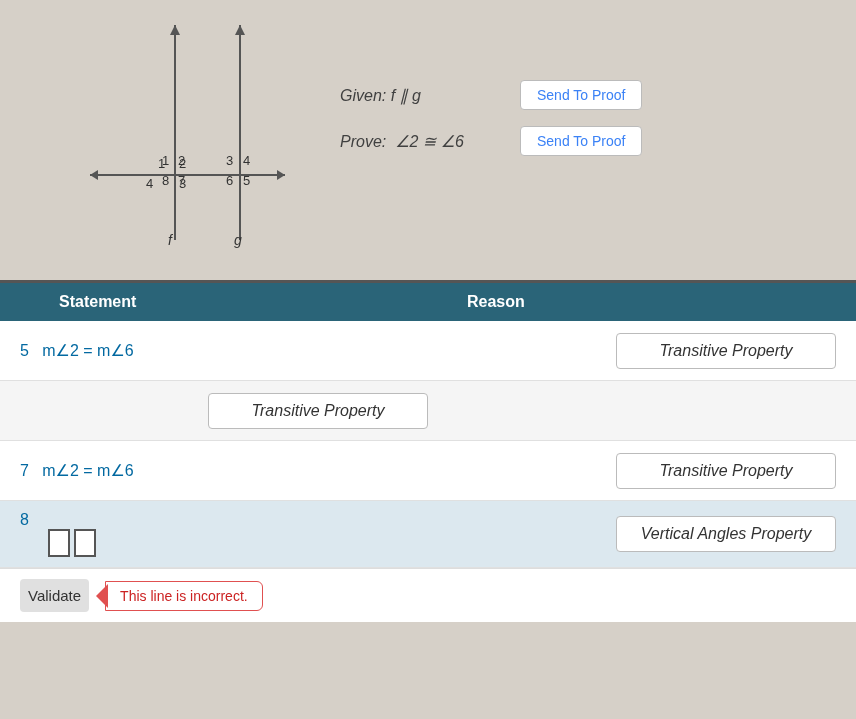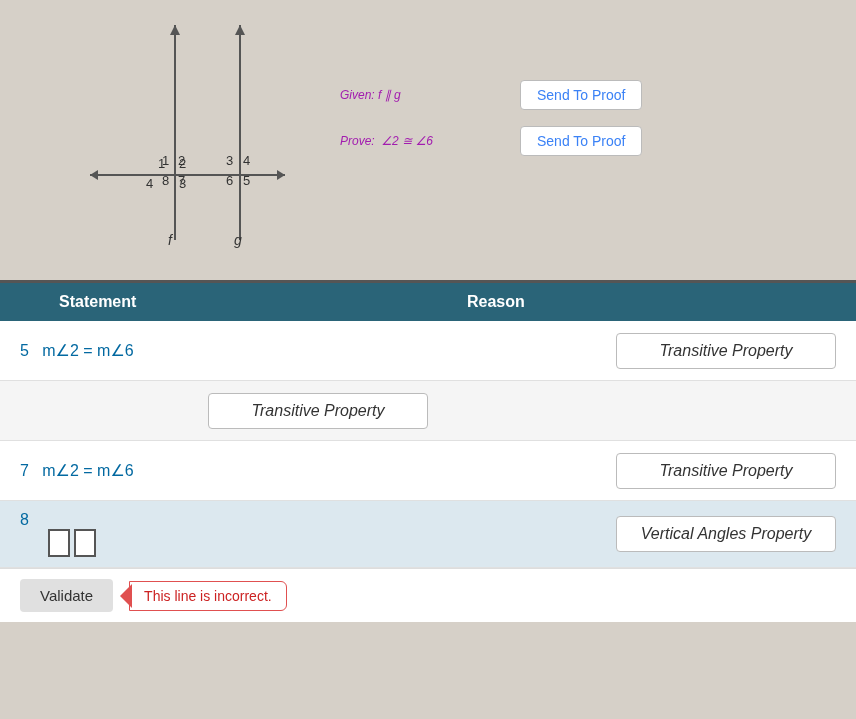--- a/index.html
+++ b/index.html
@@ -38,22 +38,22 @@
     }
 
     .given-prove-row {
       display: flex;
       align-items: center;
       margin-bottom: 16px;
       gap: 20px;
     }
 
     .given-prove-text {
-      font-size: 12px;
-      color: #a21caf;
+      font-size: 16px;
+      color: #404040;
       font-style: italic;
       min-width: 160px;
     }
 
     .send-to-proof-btn {
       background: white;
       border: 1.5px solid #bbb;
       border-radius: 4px;
       padding: 6px 16px;
       font-size: 14px;
@@ -144,21 +144,21 @@
       padding: 10px 20px;
       gap: 16px;
       background: white;
       border-top: 1px solid #ddd;
     }
 
     .validate-btn {
       background: #e0e0e0;
       border: none;
       border-radius: 4px;
-      padding: 8px 20px;
+      padding: 8px 8px;
       font-size: 15px;
       cursor: pointer;
       color: #333;
     }
 
     .incorrect-msg {
       border: 1.5px solid #e05050;
       border-radius: 0 6px 6px 0;
       padding: 6px 14px;
       font-size: 14px;

